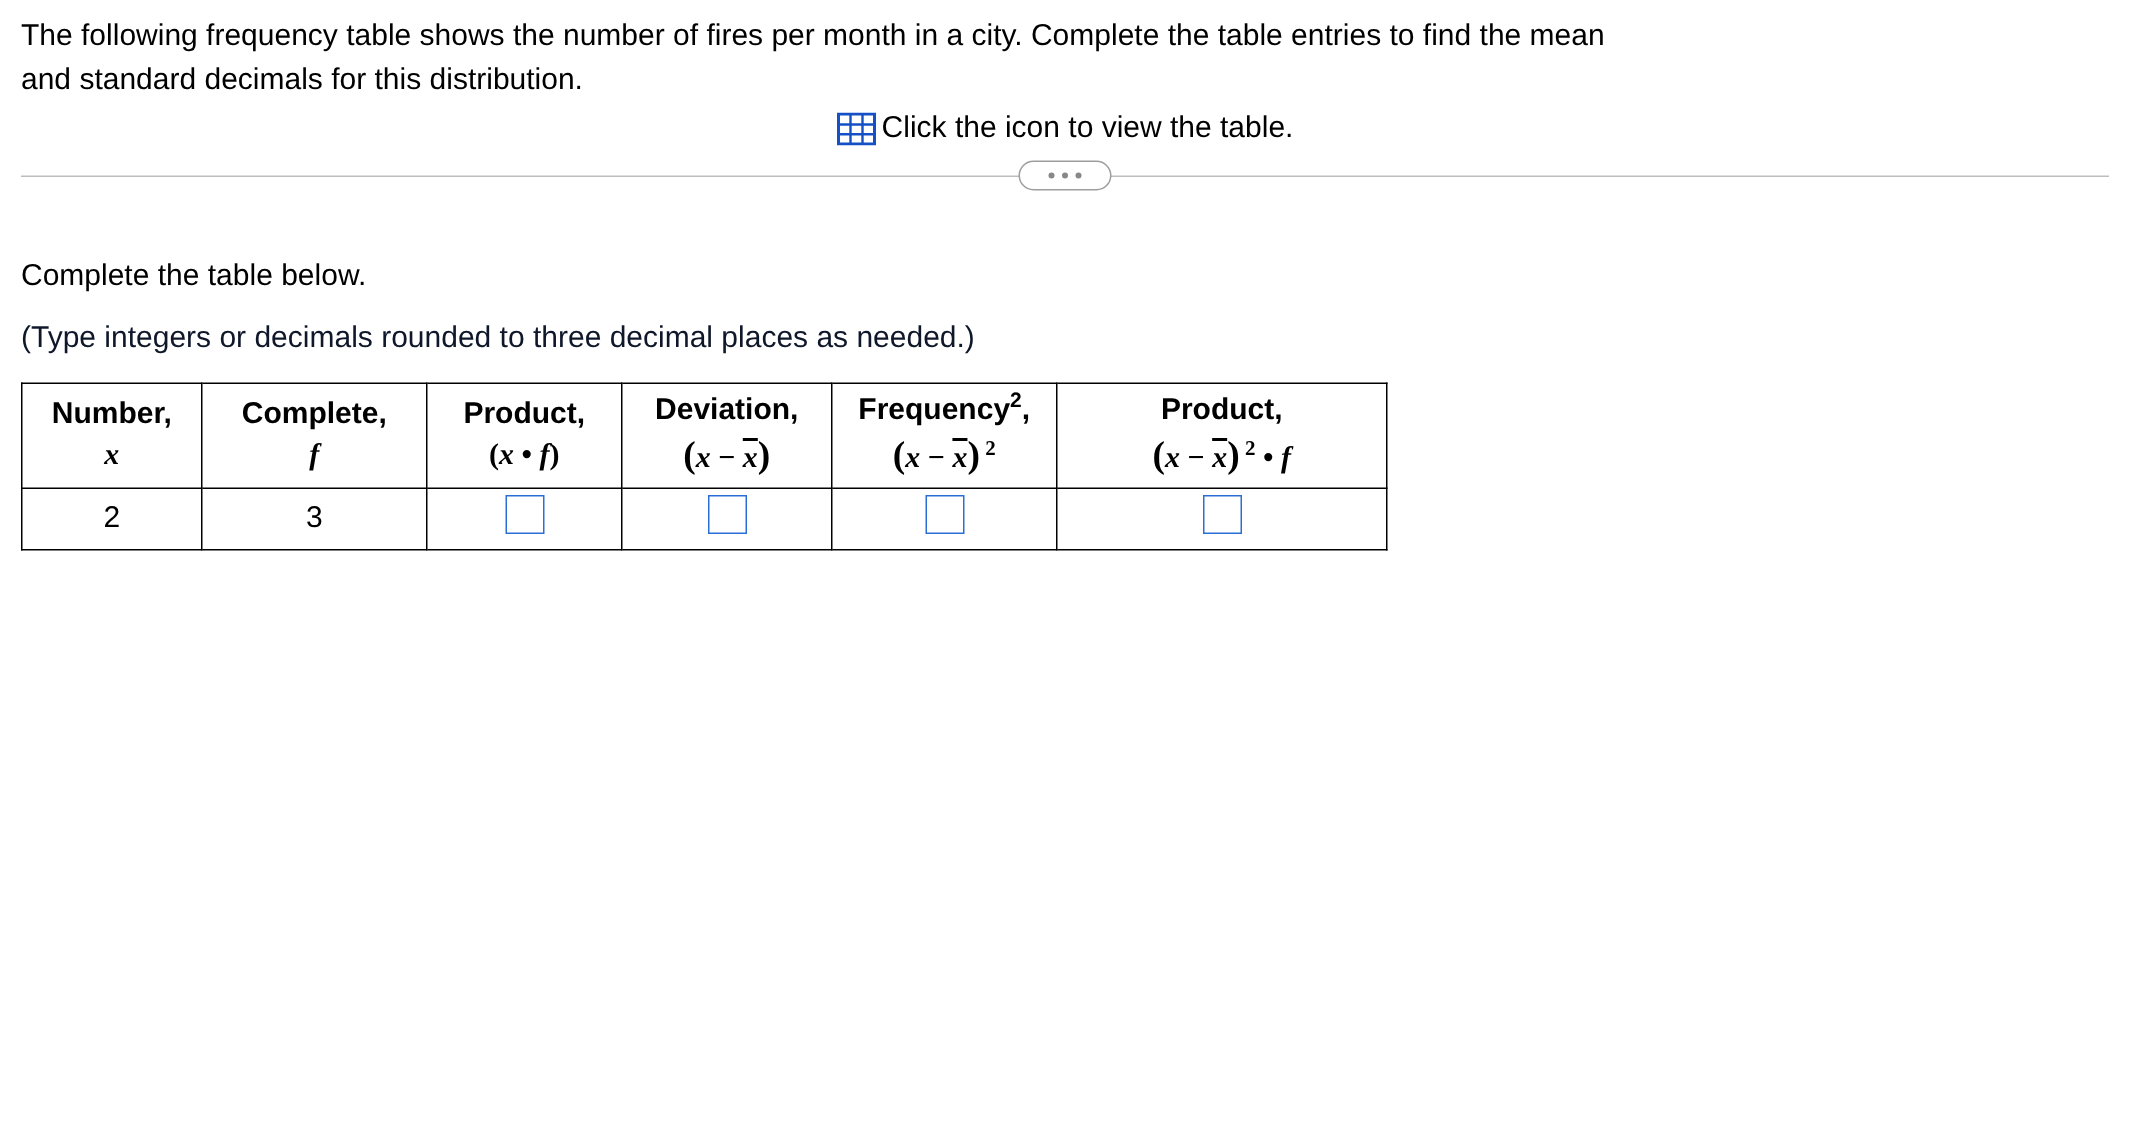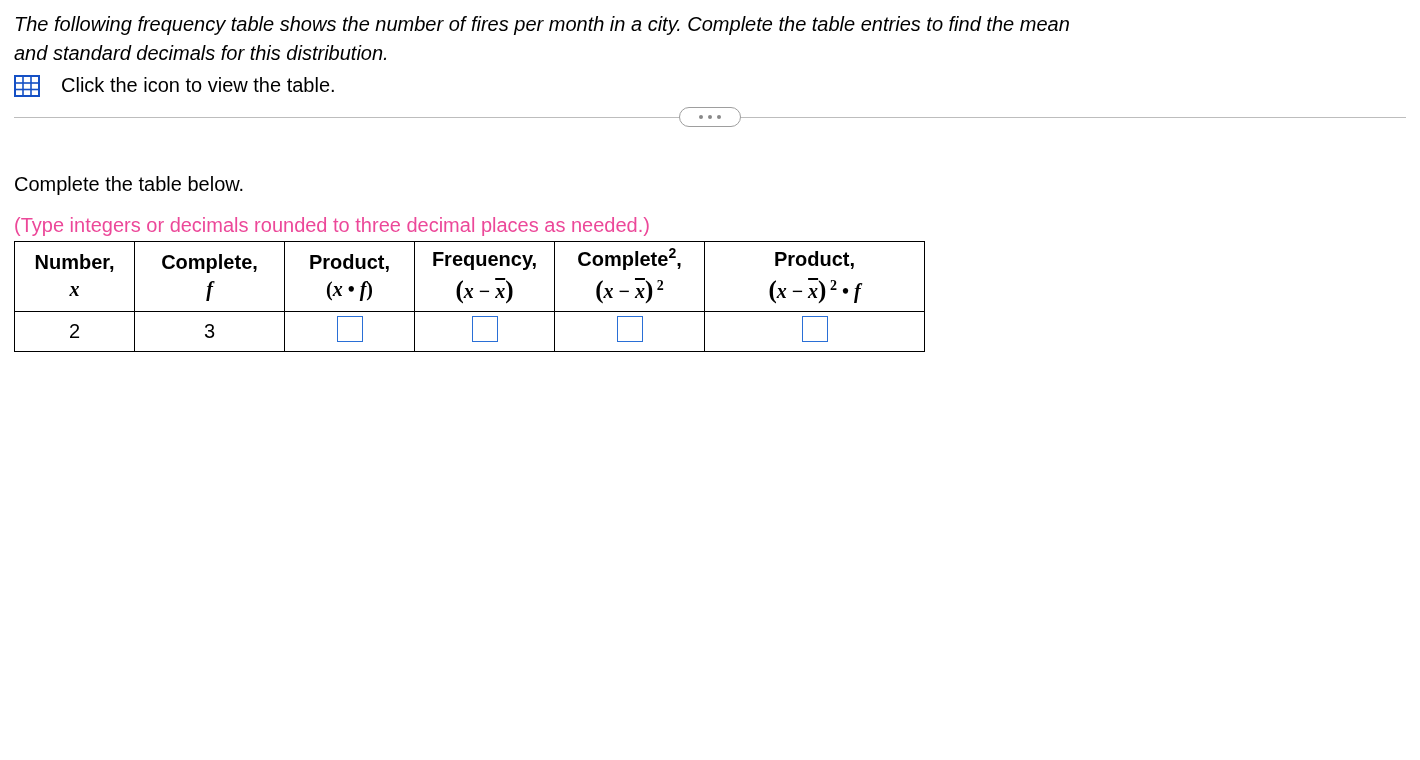--- a/index.html
+++ b/index.html
@@ -3,22 +3,22 @@
   <meta charset="utf-8">
   <style>
     * { box-sizing: border-box; margin: 0; padding: 0; }
     body {
       font-family: Arial, Helvetica, sans-serif;
       font-size: 20px;
       color: #000;
       padding: 10px 14px;
       background: #fff;
     }
-    .intro { line-height: 1.45; margin-bottom: 6px; font-style: italic; }
-    .icon-line { display: flex; align-items: center; gap: 21px; margin-bottom: 0; }
+    .intro { line-height: 1.45; margin-bottom: 6px; }
+    .icon-line { display: flex; align-items: center; gap: 4px; margin-bottom: 0; justify-content: center; }
     .table-icon {
       width: 26px; height: 22px;
       display: inline-block;
     }
     .table-icon svg { display: block; }
     .divider-wrap {
       position: relative;
       height: 30px;
       margin: 6px 0 40px 0;
     }
@@ -41,27 +41,27 @@
       justify-content: center;
       gap: 5px;
       cursor: pointer;
     }
     .divider-pill span {
       width: 4px; height: 4px;
       background: #888;
       border-radius: 50%;
     }
     .instructions-link {
-      color: #ec4899;
+      color: #0f172a;
       margin-bottom: 4px;
       margin-top: 18px;
     }
     table.freq {
       border-collapse: collapse;
-      margin-top: 4px;
+      margin-top: 18px;
     }
     table.freq th, table.freq td {
       border: 1.5px solid #000;
       padding: 4px 10px;
       text-align: center;
       vertical-align: middle;
       font-weight: normal;
     }
     table.freq th {
       font-weight: bold;
@@ -129,25 +129,25 @@
       </th>
       <th class="col-f">
         <span>Complete,</span><br>
         <span class="hdr-sub math"><span class="var">f</span></span>
       </th>
       <th class="col-xf">
         <span>Product,</span><br>
         <span class="hdr-sub math">(<span class="var">x</span> • <span class="var">f</span>)</span>
       </th>
       <th class="col-dev">
-        <span>Frequency,</span><br>
+        <span>Deviation,</span><br>
         <span class="hdr-sub math"><span class="big-paren">(</span><span class="var">x</span> − <span class="var bar">x</span><span class="big-paren">)</span></span>
       </th>
       <th class="col-dev2">
-        <span class="hdr-sub"><span>Complete</span><sup>2</sup>,</span><br>
+        <span class="hdr-sub"><span>Frequency</span><sup>2</sup>,</span><br>
         <span class="hdr-sub math"><span class="big-paren">(</span><span class="var">x</span> − <span class="var bar">x</span><span class="big-paren">)</span><sup> 2</sup></span>
       </th>
       <th class="col-prod2">
         <span>Product,</span><br>
         <span class="hdr-sub math"><span class="big-paren">(</span><span class="var">x</span> − <span class="var bar">x</span><span class="big-paren">)</span><sup> 2</sup> • <span class="var">f</span></span>
       </th>
     </tr>
   </thead>
   <tbody>
     <tr>

